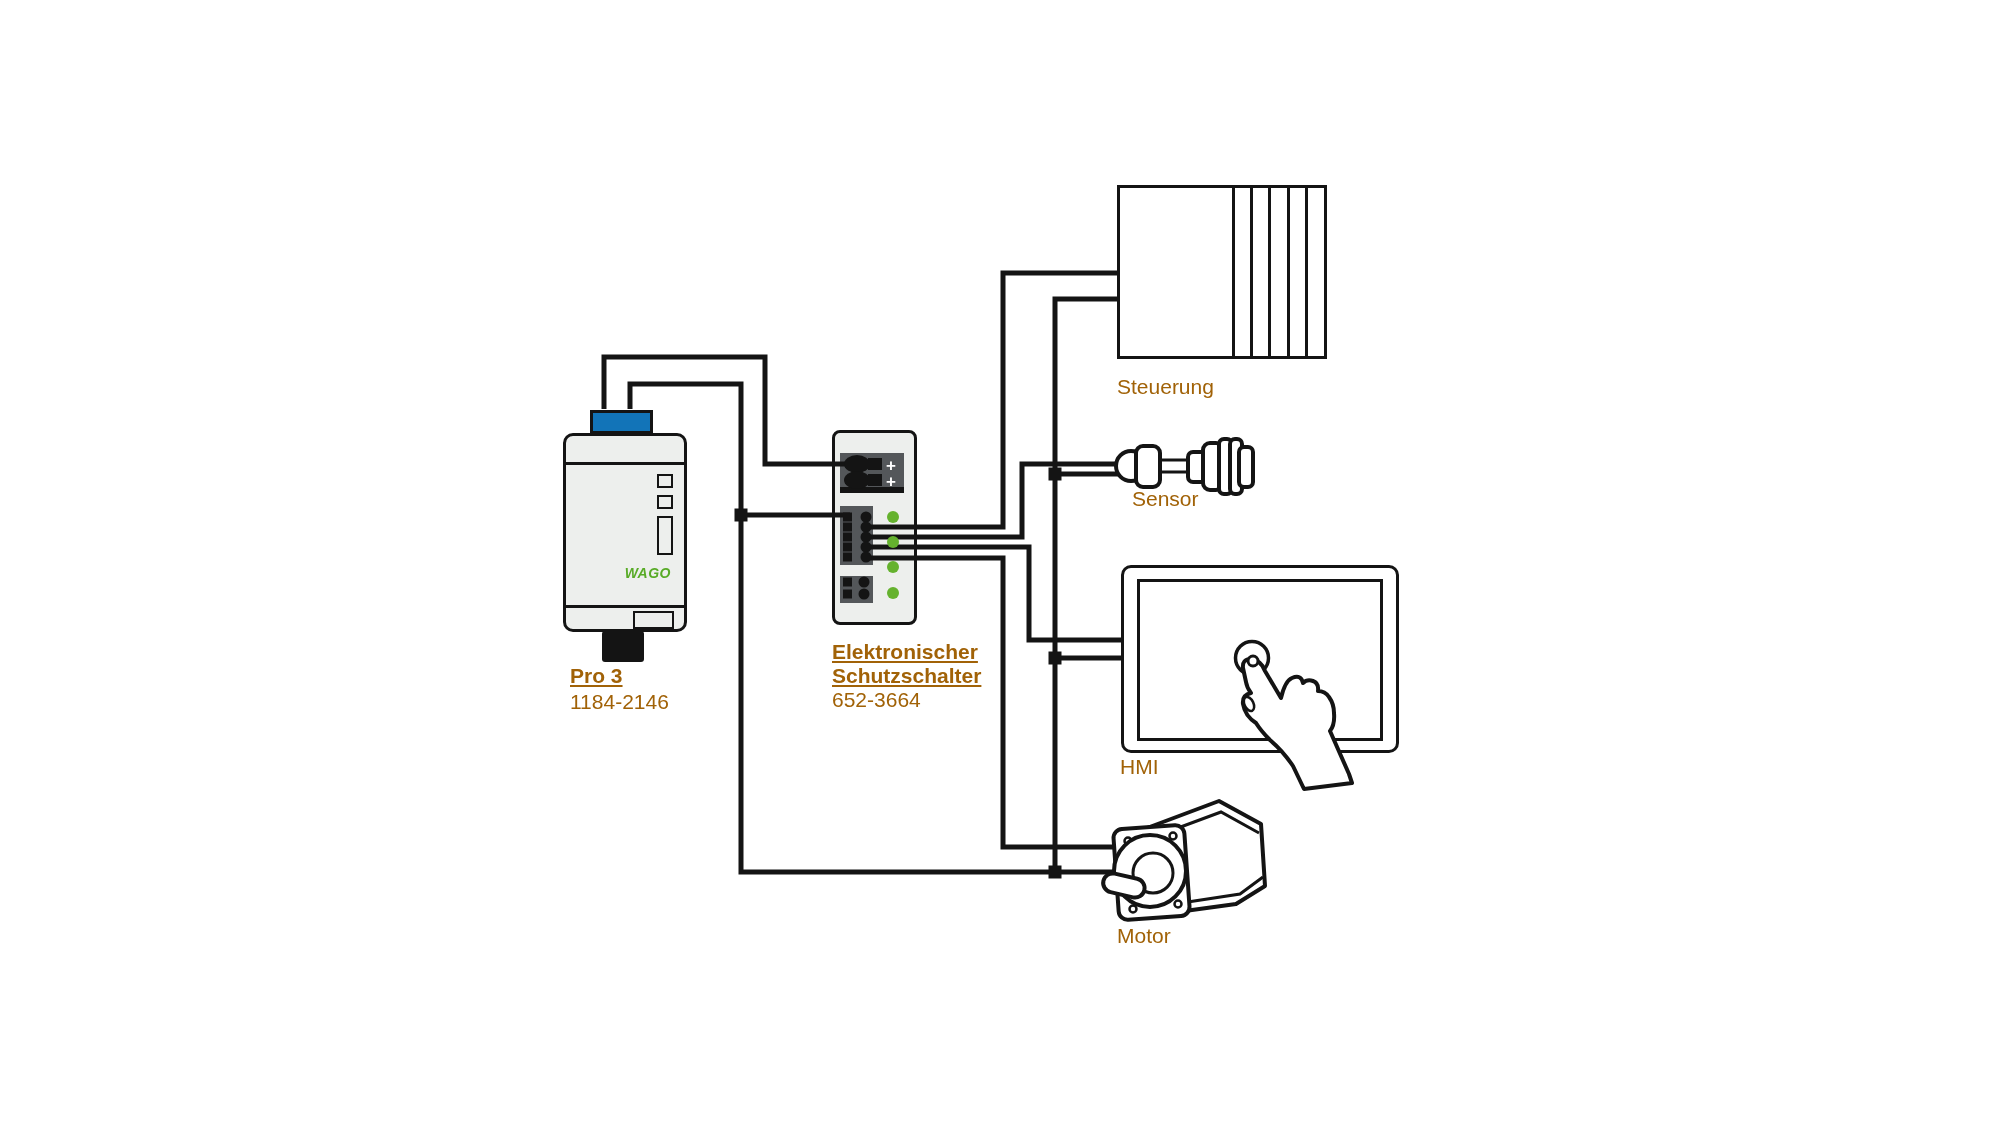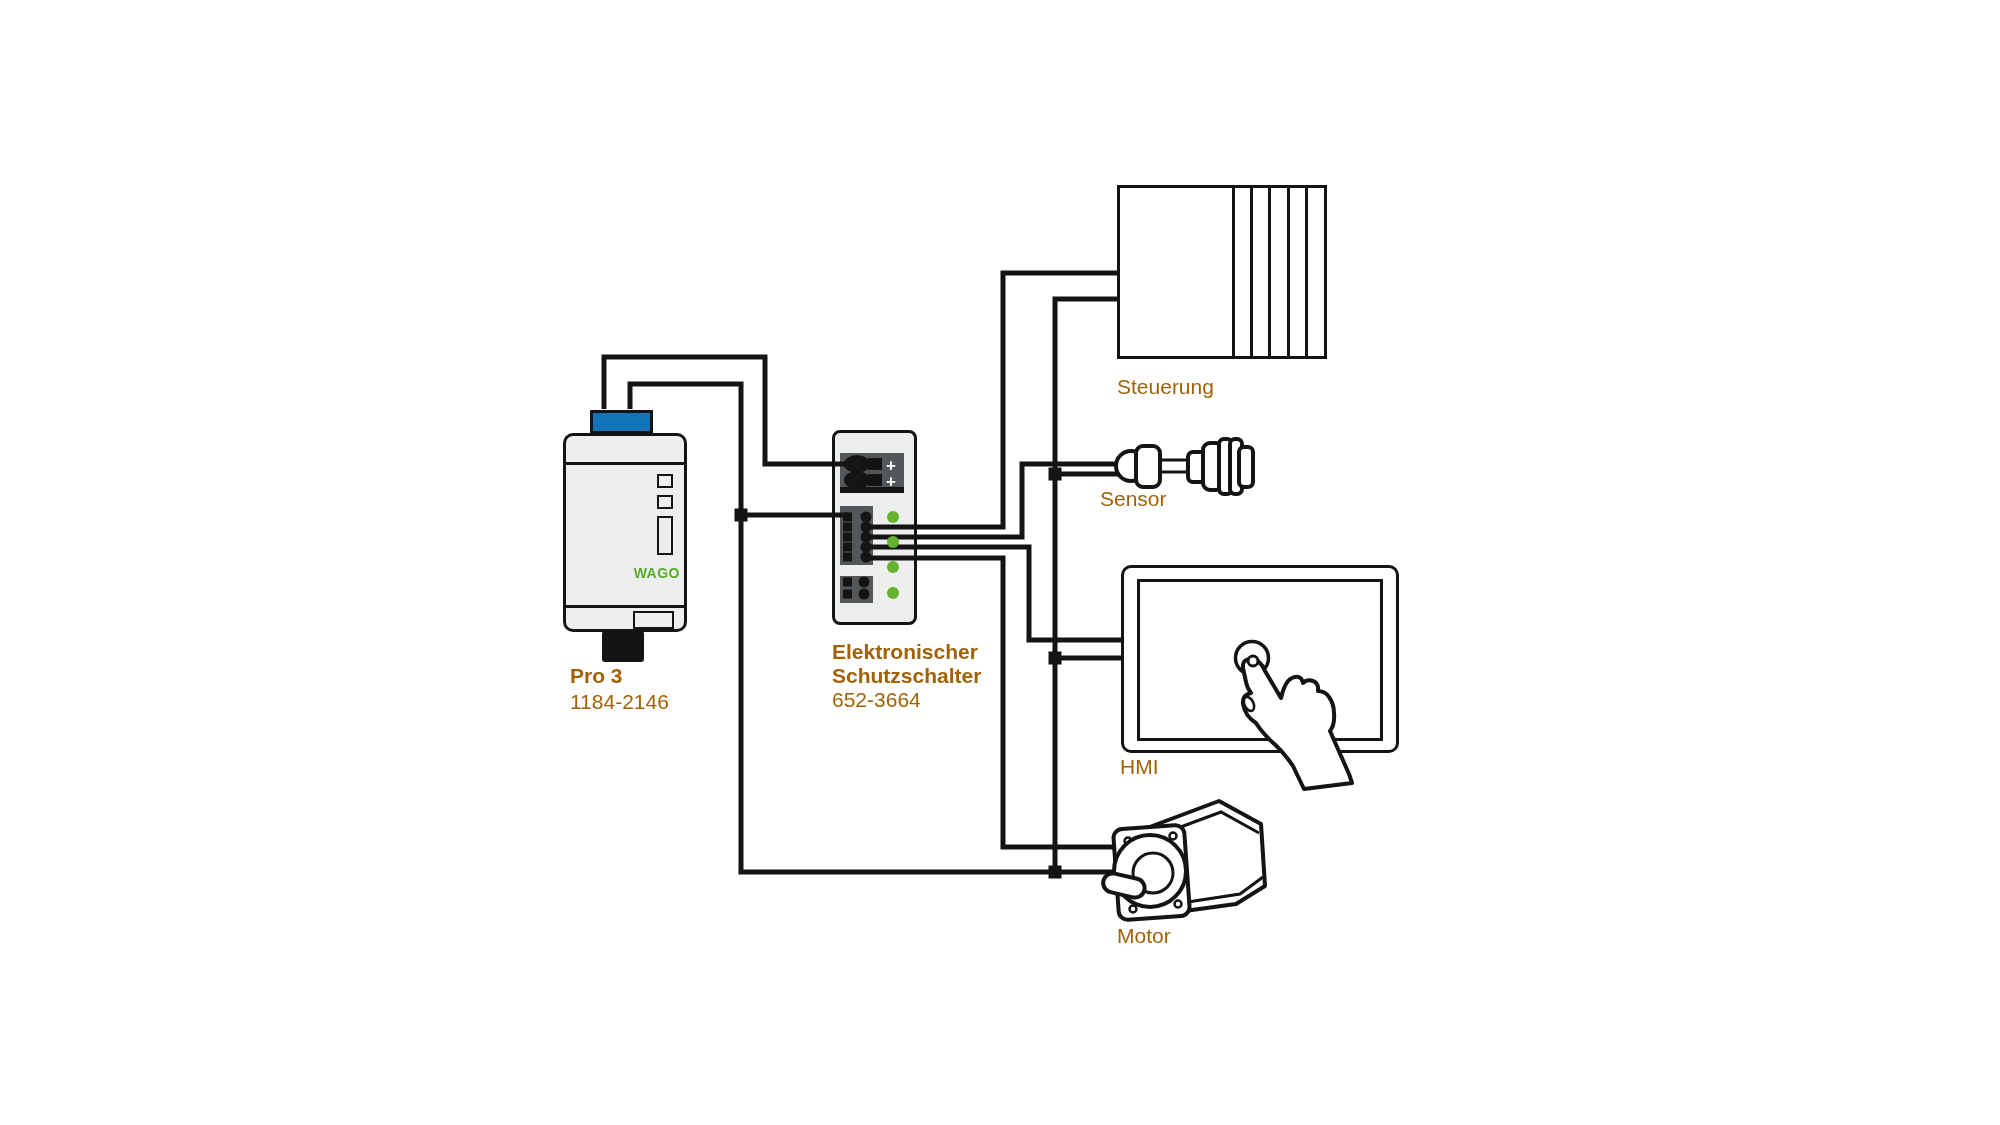--- a/index.html
+++ b/index.html
@@ -1,31 +1,31 @@
 <!DOCTYPE html>
 <html><head>
 <meta charset="utf-8">
 <style>
   html,body{margin:0;padding:0;background:#ffffff;}
   *{box-sizing:border-box;}
   #canvas{position:relative;width:2000px;height:1125px;background:#ffffff;overflow:hidden;
           font-family:"Liberation Sans",sans-serif;color:#1d1d1b;}
   .abs{position:absolute;}
   .label{position:absolute;font-size:21px;line-height:24px;color:#a16207;white-space:nowrap;}
-  .bold{font-weight:bold;}
+  .bold{font-weight:bold;text-decoration:underline;}
   
   .psu-body{left:563px;top:433px;width:124px;height:199px;background:#edefed;
             border:3px solid #141414;border-radius:10px;}
   .psu-blue{left:590px;top:410px;width:63px;height:24px;background:#1274b8;border:3px solid #141414;}
   .psu-capline{left:0;right:0;top:26px;height:3px;background:#141414;position:absolute;}
   .psu-hline2{left:0;right:0;top:169px;height:3px;background:#141414;position:absolute;}
   .psu-sq{position:absolute;left:91px;width:16px;height:14px;border:2px solid #141414;background:#edefed;}
   .psu-tall{position:absolute;left:91px;top:80px;width:16px;height:39px;border:2px solid #141414;background:#edefed;}
-  .psu-logo{position:absolute;right:4px;top:129px;font-size:14px;font-weight:bold;color:#58ab27;
-            letter-spacing:0.5px;}
+  .psu-logo{position:absolute;right:13px;top:129px;font-size:14px;font-weight:bold;color:#58ab27;
+            letter-spacing:0.5px;font-style:italic;}
   .psu-bottomrect{position:absolute;left:67px;top:175px;width:41px;height:18px;border:2px solid #141414;background:#edefed;}
   .psu-black-connector{left:602px;top:631px;width:42px;height:31px;background:#141414;border-radius:3px;}
   
   .breaker-box{left:832px;top:430px;width:85px;height:195px;background:#edefed;
                border:3px solid #141414;border-radius:8px;}
   
   .plc-box{left:1117px;top:185px;width:210px;height:174px;background:#ffffff;border:3px solid #141414;}
   .plc-line{position:absolute;top:0;bottom:0;width:3px;background:#141414;}
   
   .hmi-box{left:1121px;top:565px;width:278px;height:188px;background:#ffffff;
@@ -59,21 +59,21 @@
 
   <div class="abs plc-box">
     <div class="plc-line" style="left:112px"></div>
     <div class="plc-line" style="left:130px"></div>
     <div class="plc-line" style="left:148px"></div>
     <div class="plc-line" style="left:167px"></div>
     <div class="plc-line" style="left:185px"></div>
   </div>
   <div class="label" style="left:1117px;top:375px">Steuerung</div>
 
-  <div class="label" style="left:1100px;top:487px">Sensor</div>
+  <div class="label" style="left:1132px;top:487px">Sensor</div>
 
   <div class="abs hmi-box"></div>
   <div class="abs hmi-screen"></div>
   <div class="label" style="left:1120px;top:755px">HMI</div>
 
   <div class="label" style="left:1117px;top:924px">Motor</div>
 
   <svg id="overlay" width="2000" height="1125" viewBox="0 0 2000 1125">
 
     <g>

